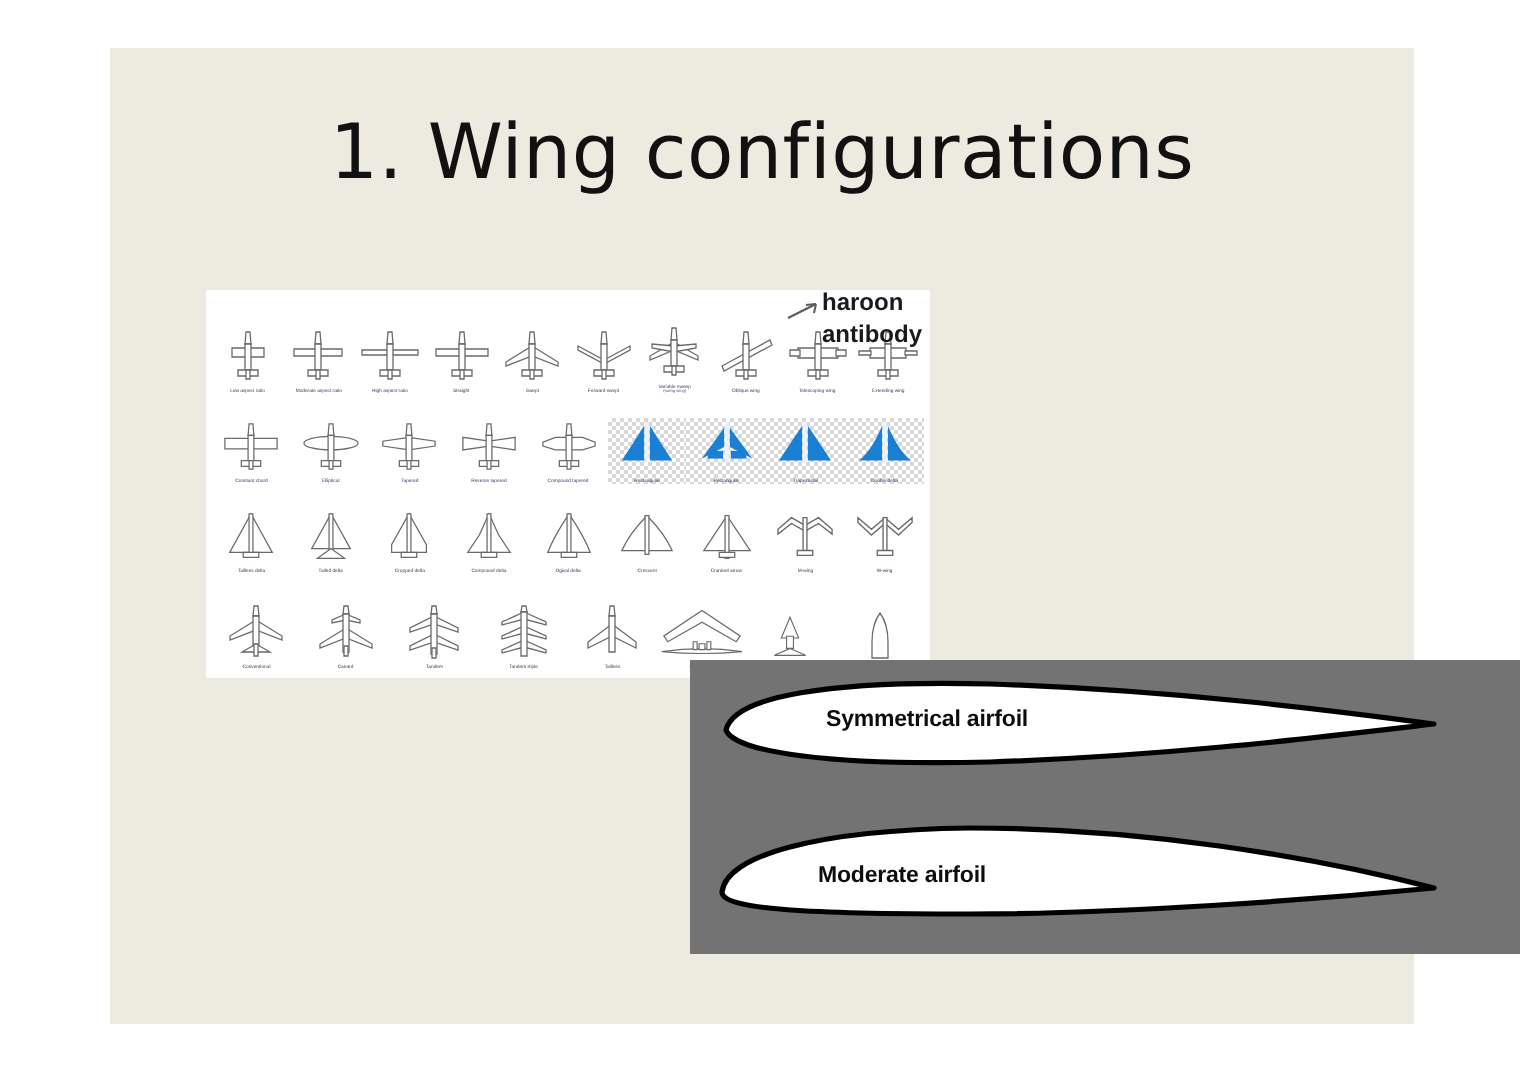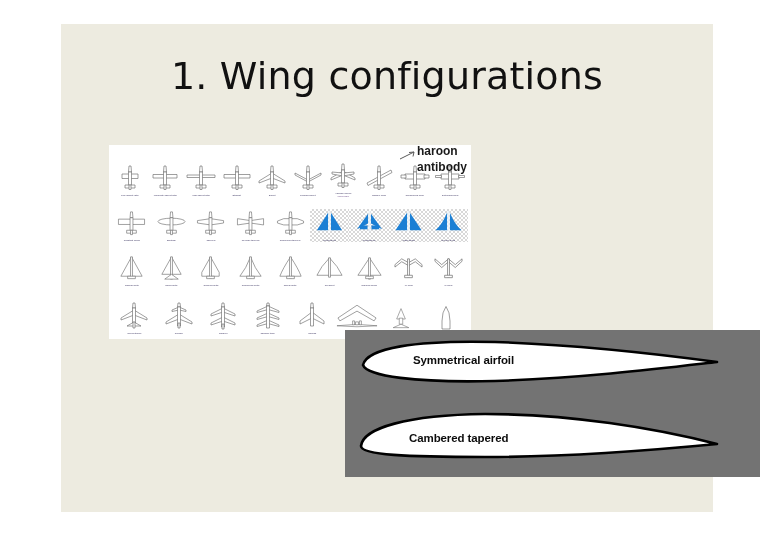--- a/index.html
+++ b/index.html
@@ -16,21 +16,20 @@
   }
 
   
   #slide {
     position: absolute;
     left: 55px;
     top: 24px;
     width: 652px;
     height: 488px;
     background: #edebe0;
-    margin-left: 6px;
   }
 
   
   #title {
     position: absolute;
     left: 0;
     top: 32px;
     width: 652px;
     text-align: center;
     font-size: 38px;
@@ -713,16 +712,16 @@
   </div>
 
   <div class="airfoil-wrap" id="cam-wrap">
     <svg width="415" height="62" viewBox="0 0 415 62">
       <path d="M16 40
                C 18 22, 62 9, 140 8
                C 225 8, 310 22, 372 38
                C 310 44, 215 51, 140 51
                C 62 51, 16 49, 16 40 Z" fill="#ffffff" stroke="#000000" stroke-width="2.6" stroke-linejoin="round"></path>
     </svg>
-    <div class="airfoil-label" id="cam-label">Cambered tapered</div>
+    <div class="airfoil-label" id="cam-label">Moderate airfoil</div>
   </div>
 
 </div>
 
 </body></html>

